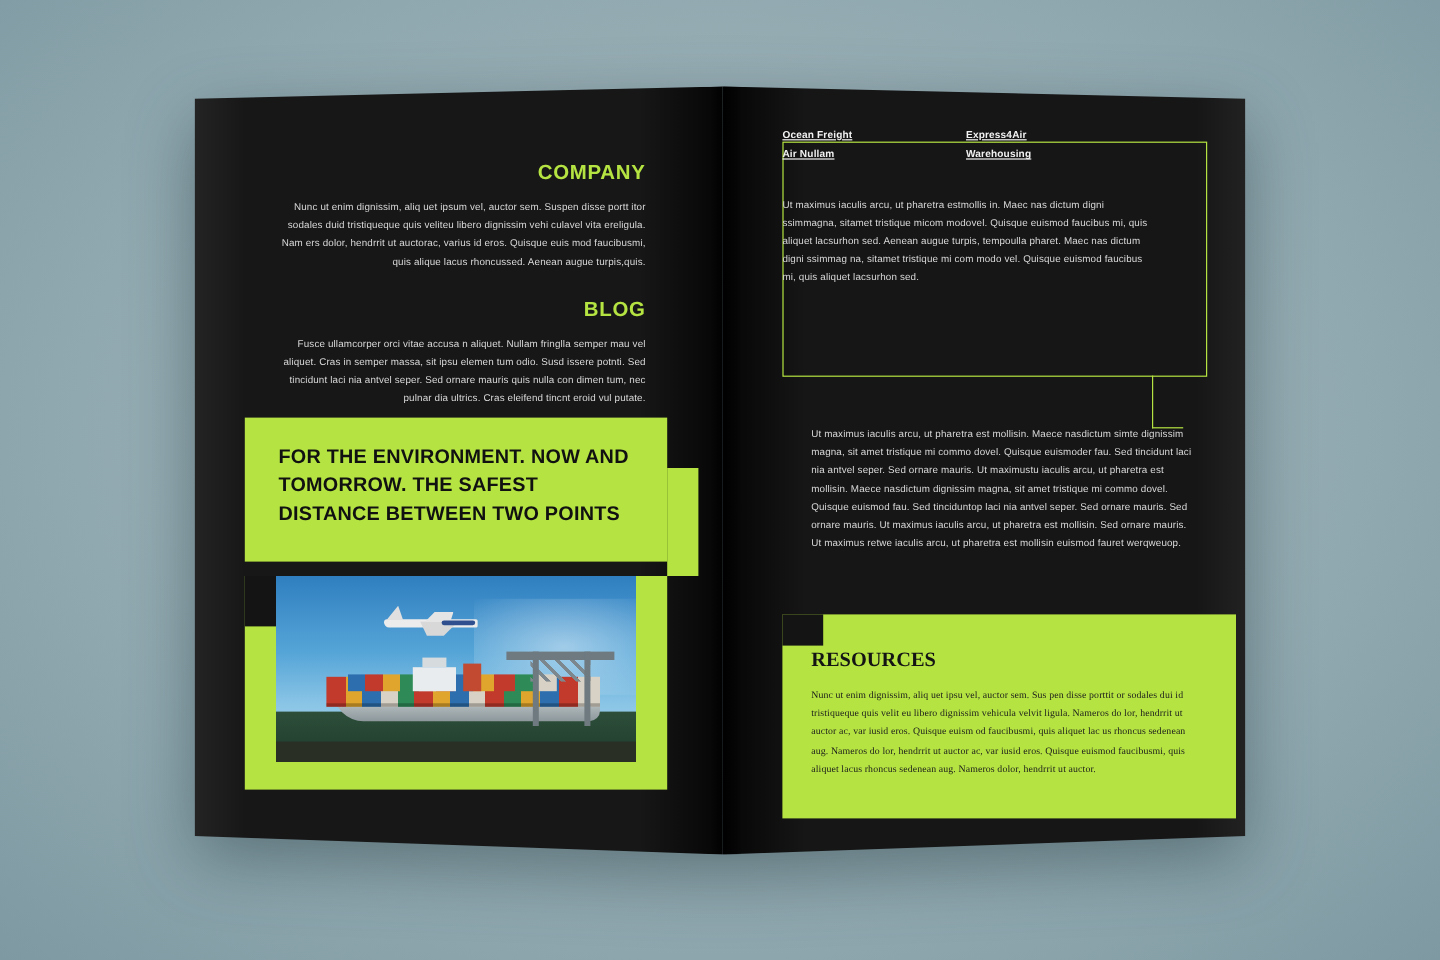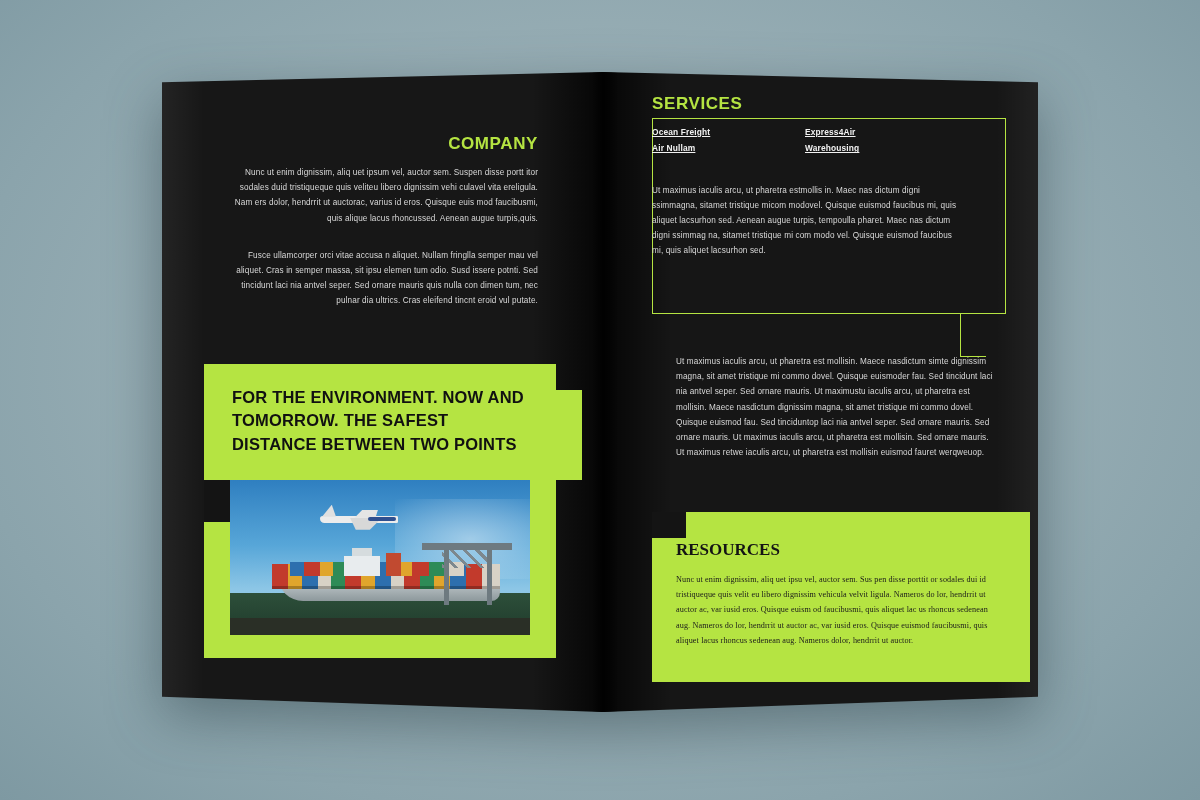--- a/index.html
+++ b/index.html
@@ -68,21 +68,21 @@
     letter-spacing: 0.12px;
   }
 
   
   .lp-inner { position: absolute; left: 70px; top: 62px; width: 306px; text-align: right; }
   .blk { margin-bottom: 22px; }
   .blk h2 { margin-bottom: 11px; }
 
   .green-panel {
     position: absolute;
-    left: 42px; top: 292px;
+    left: 42px; top: 276px;
     width: 352px; height: 120px;
     background: #b5e442;
   }
   .green-panel .headline {
     position: absolute;
     left: 28px; top: 22px;
     width: 296px;
     color: #111;
     font-size: 16.5px;
     font-weight: bold;
@@ -213,20 +213,21 @@
 
 <div class="spread">
 
   <div class="page page-left">
     <div class="lp-inner">
       <div class="blk">
         <h2 class="h-green">COMPANY</h2>
         <p class="body-txt">Nunc ut enim dignissim, aliq uet ipsum vel, auctor sem. Suspen disse portt itor sodales duid tristiqueque quis veliteu libero dignissim vehi culavel vita ereligula. Nam ers dolor, hendrrit ut auctorac, varius id eros. Quisque euis mod faucibusmi, quis alique lacus rhoncussed. Aenean augue turpis,quis.</p>
       </div>
       <div class="blk">
+        <h2 class="h-green">BLOG</h2>
         <p class="body-txt">Fusce ullamcorper orci vitae accusa n aliquet. Nullam fringlla semper mau vel aliquet. Cras in semper massa, sit ipsu elemen tum odio. Susd issere potnti. Sed tincidunt laci nia antvel seper. Sed ornare mauris quis nulla con dimen tum, nec pulnar dia ultrics. Cras eleifend tincnt eroid vul putate.</p>
       </div>
     </div>
 
     <div class="green-tab"></div>
     <div class="green-panel">
       <div class="headline">FOR THE ENVIRONMENT. NOW AND TOMORROW. THE SAFEST DISTANCE BETWEEN TWO POINTS</div>
     </div>
 
     <div class="photo-frame"></div>
@@ -257,21 +258,20 @@
     </div>
   </div>
 
   <div class="page page-right">
     <div class="rp-inner">
 
       <div class="callout"></div>
       <div class="callout-tail"></div>
 
       <div class="callout-inner">
-        <h2 class="h-green">SERVICES</h2>
         <div class="svc-cols">
           <div class="svc-col">
             <div class="svc-item">Ocean Freight</div>
             <div class="svc-item">Air Nullam</div>
           </div>
           <div class="svc-col">
             <div class="svc-item">Express4Air</div>
             <div class="svc-item">Warehousing</div>
           </div>
         </div>

